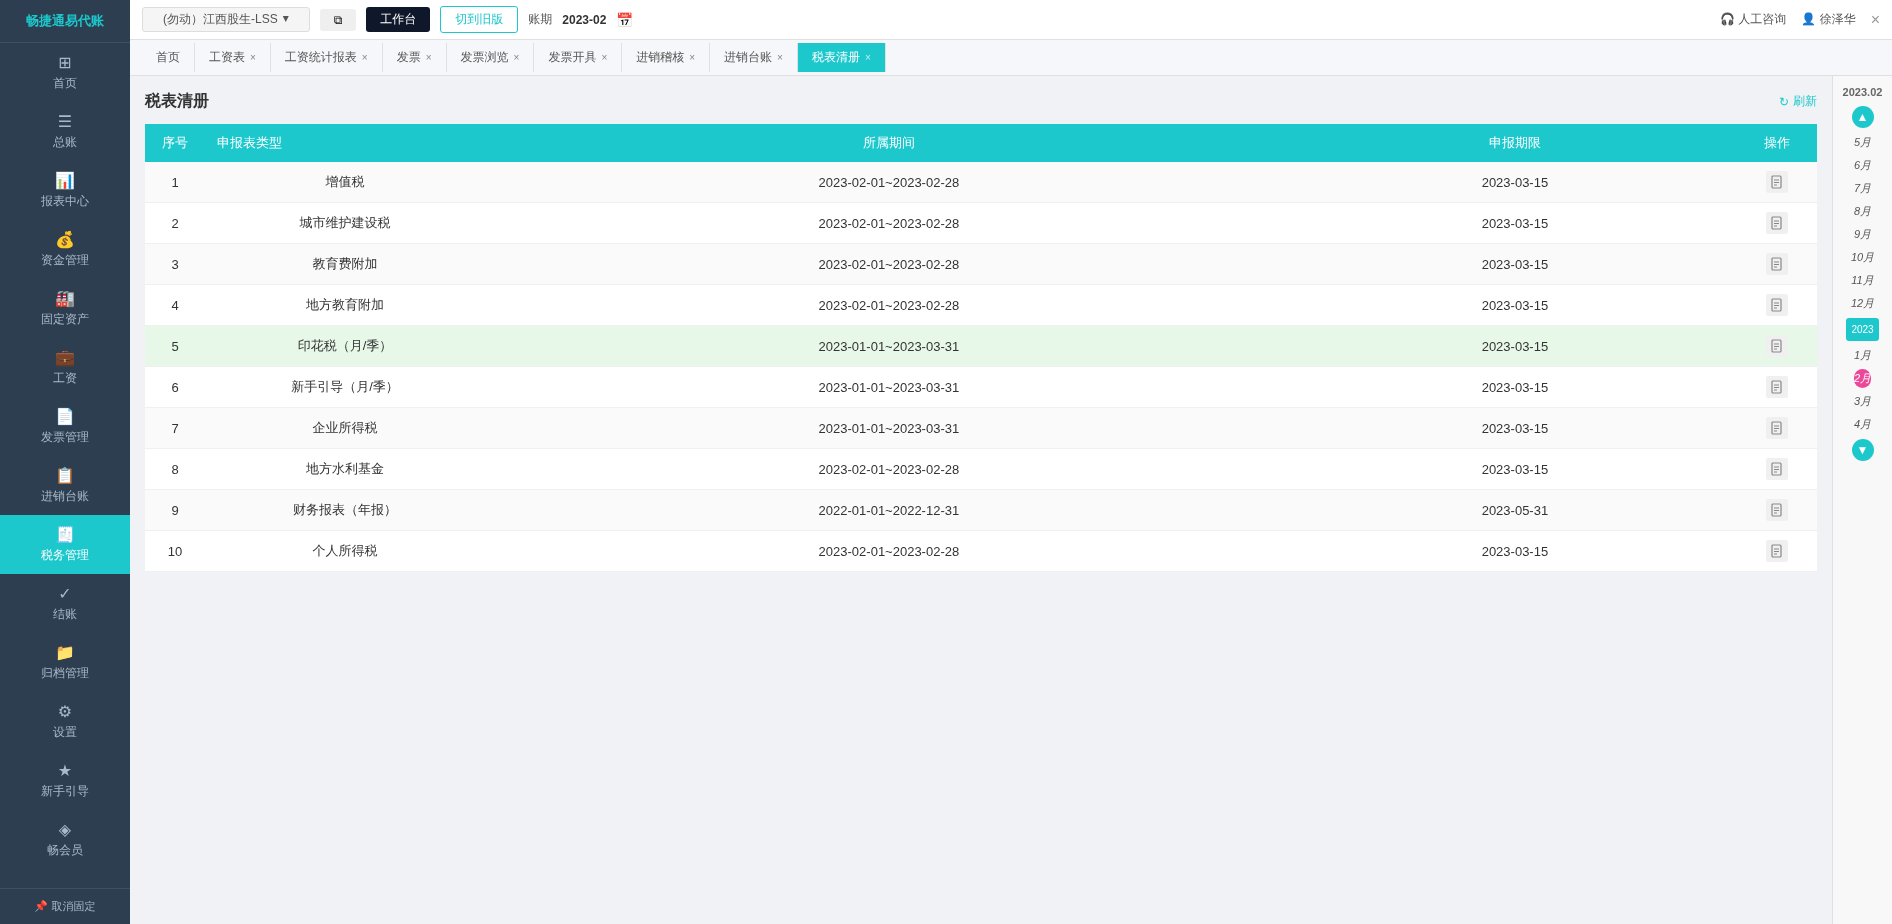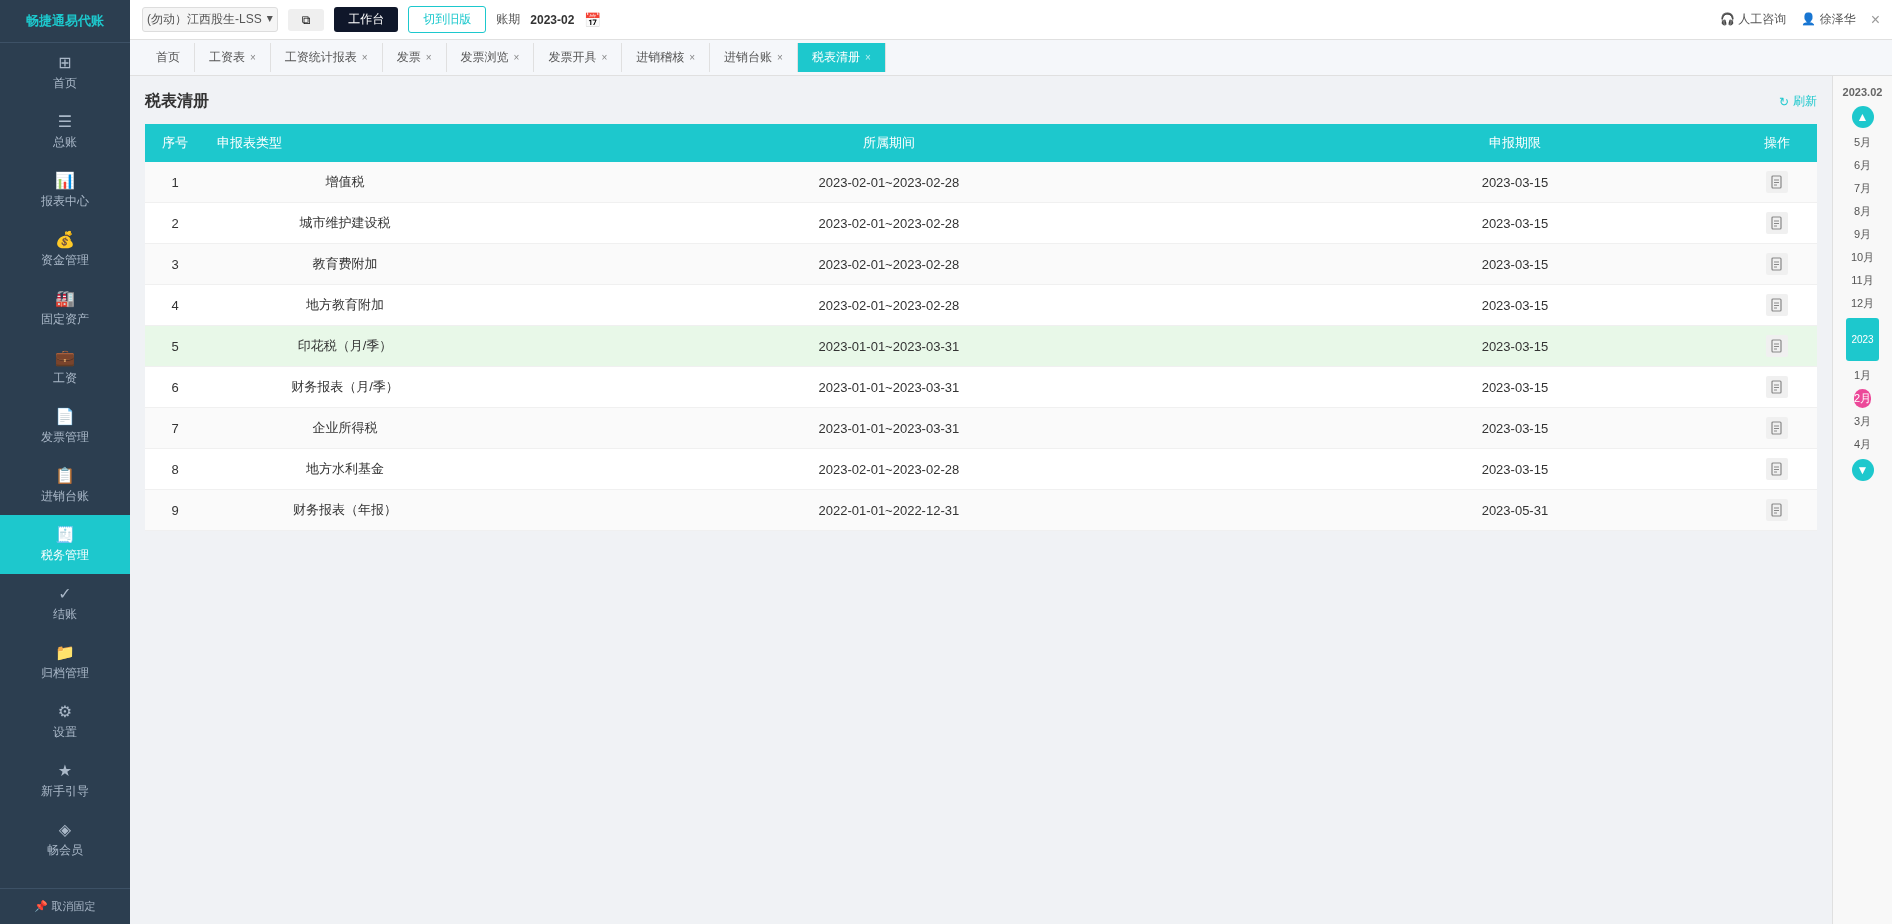--- a/index.html
+++ b/index.html
@@ -66,21 +66,21 @@
     }
     .topbar-company {
       display: flex;
       align-items: flex-start;
       gap: 5px;
       font-size: 12px;
       color: #555;
       background: #f5f5f5;
       border: 1px solid #ddd;
       border-radius: 3px;
-      padding: 3px 4px;
+      padding: 3px 20px;
       cursor: pointer;
     }
     .topbar-btn {
       padding: 4px 14px;
       border-radius: 3px;
       border: none;
       cursor: pointer;
       font-size: 12px;
     }
     .btn-primary { background: #0f172a; color: #fff; }
@@ -211,21 +211,21 @@
       font-size: 11px;
       color: #666;
       padding: 5px 0;
       text-align: center;
       font-weight: bold;
     }
     .timeline-year {
       background: #1dc8cd;
       color: #fff;
       font-size: 10px;
-      padding: 16px 5px;
+      padding: 6px 5px;
       border-radius: 3px;
       margin: 3px auto;
       display: inline-block;
     }
     .timeline-nav {
       background: #1dc8cd;
       color: #fff;
       width: 22px;
       height: 22px;
       border-radius: 50%;
@@ -235,20 +235,21 @@
       margin: 3px auto;
       cursor: pointer;
       font-size: 12px;
     }
     .timeline-month {
       font-size: 11px;
       color: #555;
       padding: 4px 0;
       cursor: pointer;
       text-align: center;
+      font-style: italic;
     }
     .timeline-month.current-active {
       background: #ec4899;
       color: #fff;
       border-radius: 12px;
       margin: 2px 5px;
       padding: 2px 0;
     }
   </style>
 </head>
@@ -481,21 +482,21 @@
             <rect x="2" y="1" width="9" height="12" rx="1" fill="none" stroke="#888" stroke-width="1.2"></rect>
             <line x1="4" y1="5" x2="9" y2="5" stroke="#888" stroke-width="1"></line>
             <line x1="4" y1="7.5" x2="9" y2="7.5" stroke="#888" stroke-width="1"></line>
             <line x1="4" y1="10" x2="7" y2="10" stroke="#888" stroke-width="1"></line>
           </svg>
         </div>
       </td>
     </tr>
             <tr>
       <td>6</td>
-      <td>财务报表（月/季）</td>
+      <td>新手引导（月/季）</td>
       <td>2023-01-01~2023-03-31</td>
       <td>2023-03-15</td>
       <td>
         <div class="action-icon">
           <svg width="14" height="14" viewBox="0 0 14 14">
             <rect x="2" y="1" width="9" height="12" rx="1" fill="none" stroke="#888" stroke-width="1.2"></rect>
             <line x1="4" y1="5" x2="9" y2="5" stroke="#888" stroke-width="1"></line>
             <line x1="4" y1="7.5" x2="9" y2="7.5" stroke="#888" stroke-width="1"></line>
             <line x1="4" y1="10" x2="7" y2="10" stroke="#888" stroke-width="1"></line>
           </svg>
@@ -532,20 +533,36 @@
             <line x1="4" y1="10" x2="7" y2="10" stroke="#888" stroke-width="1"></line>
           </svg>
         </div>
       </td>
     </tr>
             <tr>
       <td>9</td>
       <td>财务报表（年报）</td>
       <td>2022-01-01~2022-12-31</td>
       <td>2023-05-31</td>
+      <td>
+        <div class="action-icon">
+          <svg width="14" height="14" viewBox="0 0 14 14">
+            <rect x="2" y="1" width="9" height="12" rx="1" fill="none" stroke="#888" stroke-width="1.2"></rect>
+            <line x1="4" y1="5" x2="9" y2="5" stroke="#888" stroke-width="1"></line>
+            <line x1="4" y1="7.5" x2="9" y2="7.5" stroke="#888" stroke-width="1"></line>
+            <line x1="4" y1="10" x2="7" y2="10" stroke="#888" stroke-width="1"></line>
+          </svg>
+        </div>
+      </td>
+    </tr>
+            <tr>
+      <td>10</td>
+      <td>个人所得税</td>
+      <td>2023-02-01~2023-02-28</td>
+      <td>2023-03-15</td>
       <td>
         <div class="action-icon">
           <svg width="14" height="14" viewBox="0 0 14 14">
             <rect x="2" y="1" width="9" height="12" rx="1" fill="none" stroke="#888" stroke-width="1.2"></rect>
             <line x1="4" y1="5" x2="9" y2="5" stroke="#888" stroke-width="1"></line>
             <line x1="4" y1="7.5" x2="9" y2="7.5" stroke="#888" stroke-width="1"></line>
             <line x1="4" y1="10" x2="7" y2="10" stroke="#888" stroke-width="1"></line>
           </svg>
         </div>
       </td>

